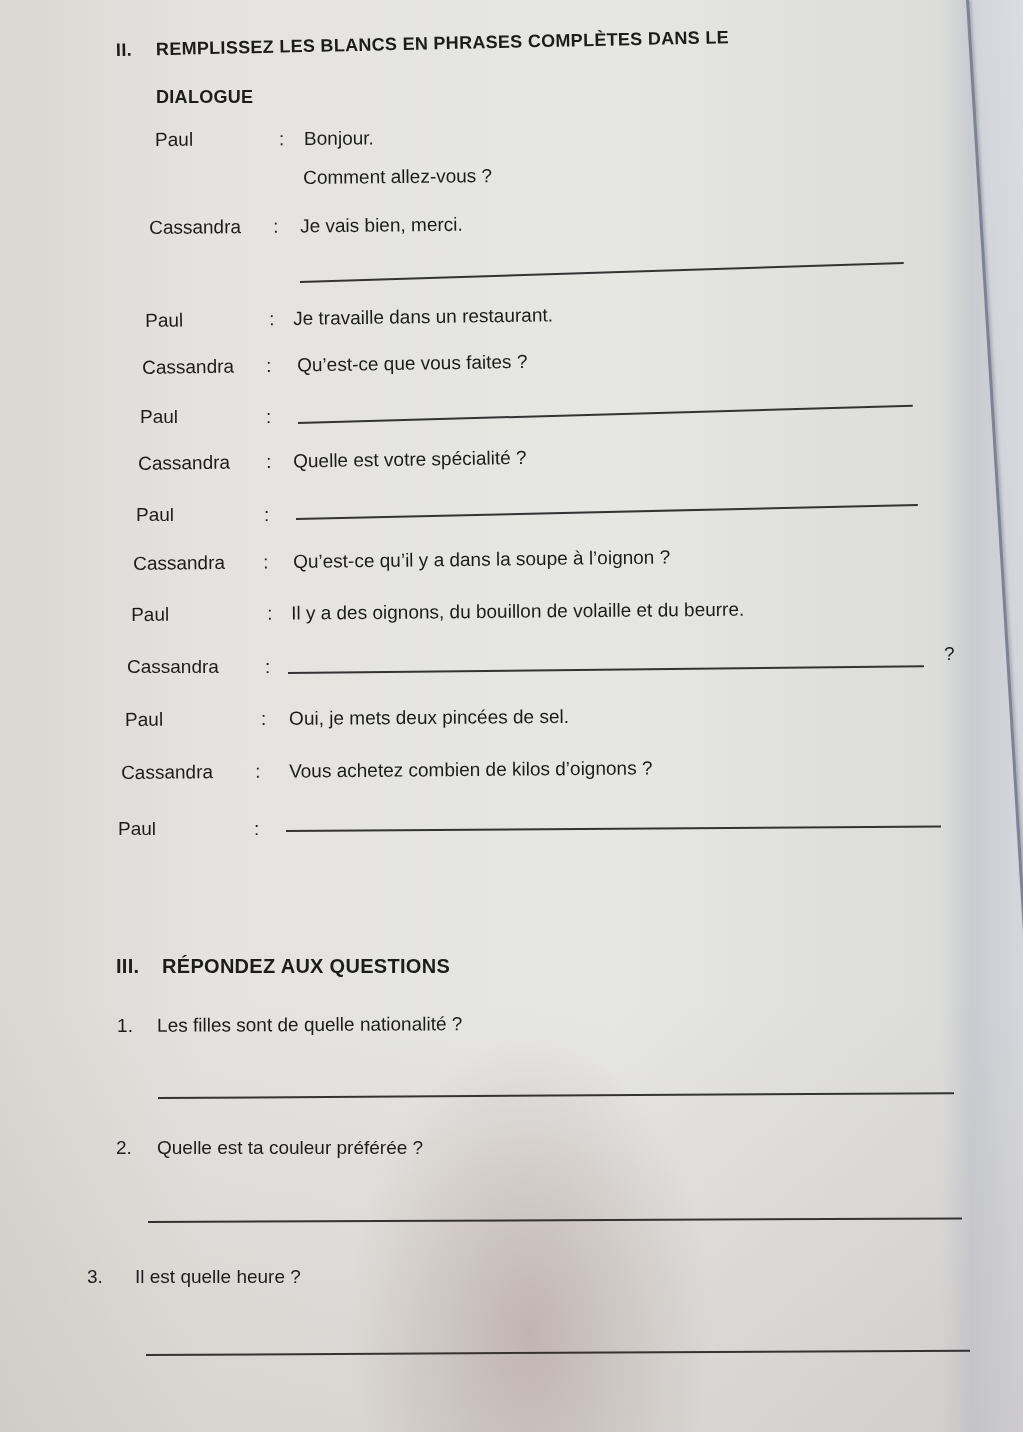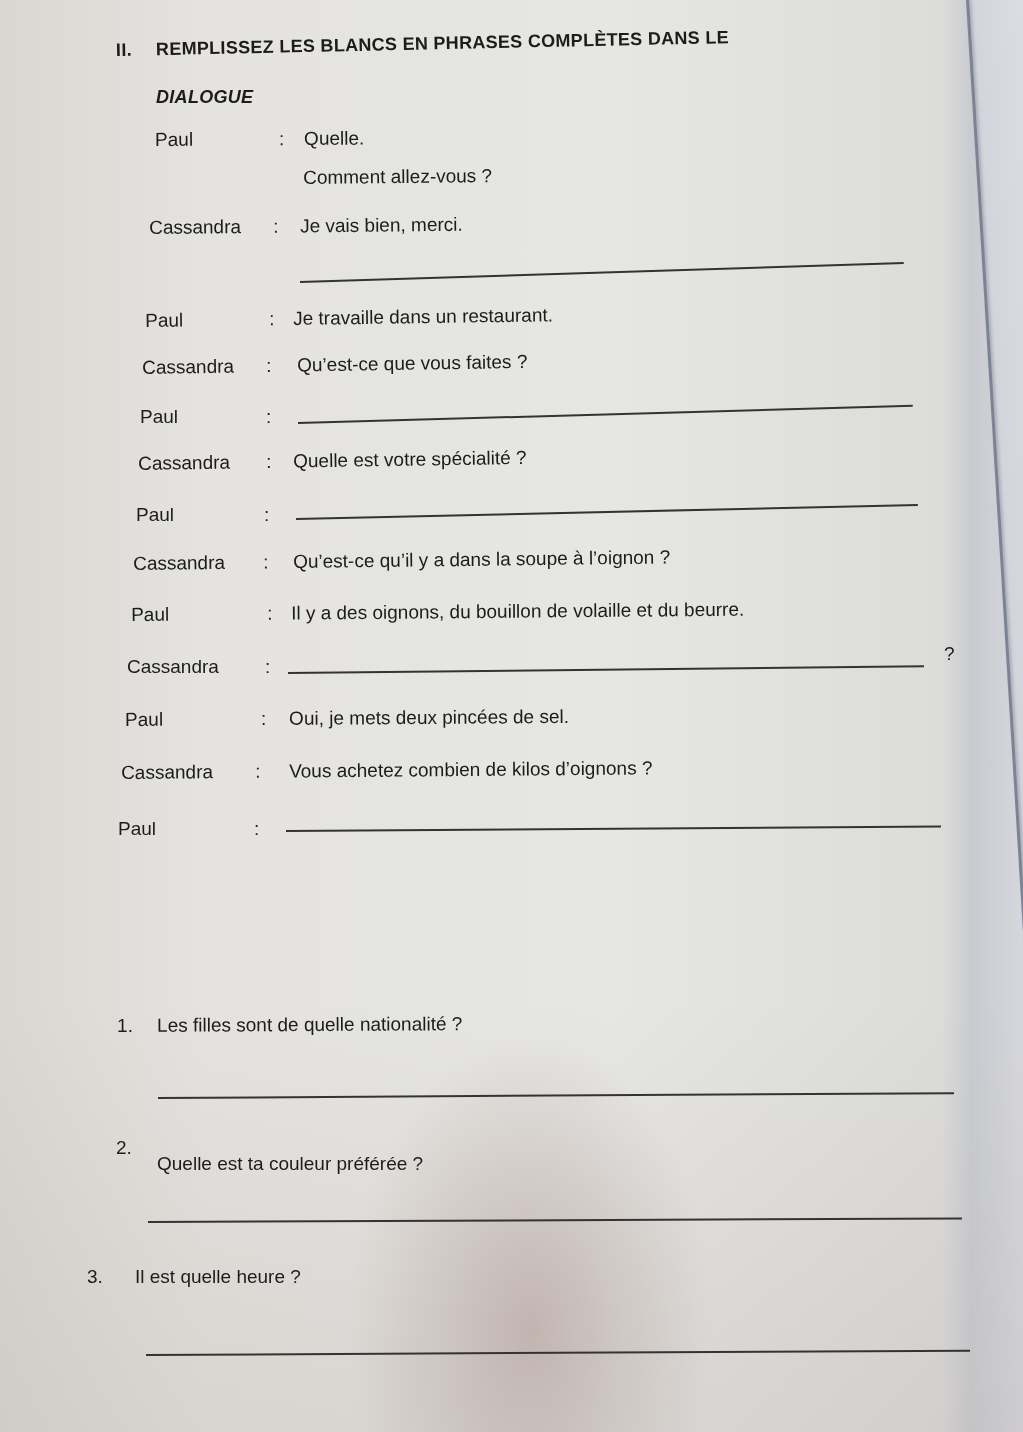--- a/index.html
+++ b/index.html
@@ -47,26 +47,26 @@
 </head>
 <body>
 
 <div class="page">
   <div class="right-strip"></div>
   <div class="page-edge"></div>
 
   <div class="section-title" style="left:116px; top:40px; transform: rotate(-1.2deg);">
     <span class="num" style="width:40px;">II.</span><span>REMPLISSEZ LES BLANCS EN PHRASES COMPLÈTES DANS LE</span>
   </div>
-  <div class="section-title" style="left:156px; top:87px;font-style:italic;">DIALOGUE</div>
+  <div class="section-title" style="left:156px; top:87px;">DIALOGUE</div>
 
   <div class="row" style="left:155px; top:129px; transform: rotate(-0.4deg);">
     <span class="speaker">Paul</span>
     <span class="colon" style="left:124px;">:</span>
-    <span class="line-text" style="left:149px;">Quelle.</span>
+    <span class="line-text" style="left:149px;">Bonjour.</span>
   </div>
 
   <div class="row" style="left:303px; top:167px; transform: rotate(-0.6deg);">
     <span class="line-text" style="left:0;">Comment allez-vous ?</span>
   </div>
 
   <div class="row" style="left:149px; top:217px; transform: rotate(-0.6deg);">
     <span class="speaker">Cassandra</span>
     <span class="colon" style="left:124px;">:</span>
     <span class="line-text" style="left:151px;">Je vais bien, merci.</span>
@@ -134,30 +134,33 @@
     <span class="colon" style="left:134px;">:</span>
     <span class="line-text" style="left:168px;">Vous achetez combien de kilos d’oignons ?</span>
   </div>
 
   <div class="row" style="left:118px; top:818px;">
     <span class="speaker">Paul</span>
     <span class="colon" style="left:136px;">:</span>
   </div>
   <div class="blank" style="left:286px; top:830px; width:655px; transform: rotate(-0.4deg);"></div>
 
+  <div class="section-title" style="left:116px; top:955px; font-size:20px;">
+    <span class="num" style="width:46px;">III.</span><span>RÉPONDEZ AUX QUESTIONS</span>
+  </div>
 
   <div class="row" style="left:117px; top:1015px; transform: rotate(-0.3deg);">
     <span class="q-num" style="left:0;">1.</span>
     <span class="q-text" style="left:40px;">Les filles sont de quelle nationalité ?</span>
   </div>
   <div class="blank" style="left:158px; top:1097px; width:796px; transform: rotate(-0.35deg);"></div>
 
   <div class="row" style="left:116px; top:1137px;">
     <span class="q-num" style="left:0;">2.</span>
-    <span class="q-text" style="left:41px;margin-top:16px;">Quelle est ta couleur préférée ?</span>
+    <span class="q-text" style="left:41px;">Quelle est ta couleur préférée ?</span>
   </div>
   <div class="blank" style="left:148px; top:1221px; width:814px; transform: rotate(-0.25deg);"></div>
 
   <div class="row" style="left:87px; top:1266px;">
     <span class="q-num" style="left:0;">3.</span>
     <span class="q-text" style="left:48px;">Il est quelle heure ?</span>
   </div>
   <div class="blank" style="left:146px; top:1354px; width:824px; transform: rotate(-0.3deg);"></div>
 </div>
 

